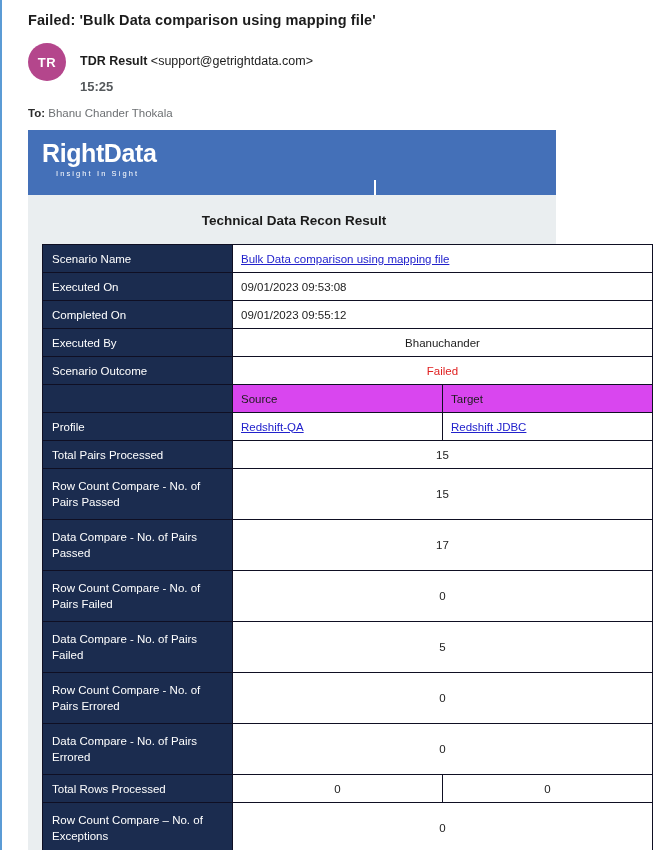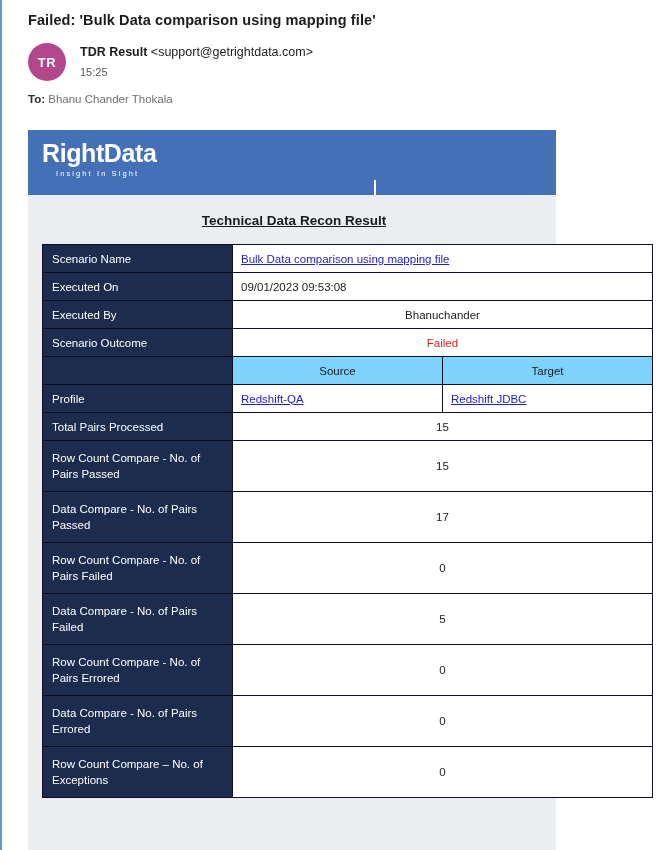--- a/index.html
+++ b/index.html
@@ -62,30 +62,32 @@
   .sender-text {
     margin-left: 14px;
     padding-top: 2px;
   }
 
   .sender-name {
     font-size: 12.5px;
     font-weight: bold;
     color: #1c1c1c;
     line-height: 16px;
+    margin-top: 9px;
   }
   .sender-name .addr {
     font-weight: normal;
   }
 
   .sender-time {
-    font-size: 11px;
+    font-size: 13px;
     color: #55595c;
     line-height: 16px;
-    margin-top: 4px;
+    margin-top: 10px;
+    font-weight: bold;
   }
 
   .to-line {
     font-size: 11.5px;
     color: #6d7073;
     margin: 0 0 16px 0;
   }
   .to-line .to-label {
     color: #2b2b2b;
     font-weight: bold;
@@ -138,21 +140,20 @@
     height: 15px;
     background: #ffffff;
   }
 
   .report-title {
     text-align: center;
     font-size: 13.5px;
     font-weight: bold;
     color: #1c1c1c;
     padding: 18px 0 16px 4px;
-    text-decoration: underline;
   }
 
   table.recon {
     border-collapse: collapse;
     width: 611px;
     margin-left: 14px;
     table-layout: fixed;
   }
   table.recon td {
     border: 1px solid #0f0f23;
@@ -168,22 +169,21 @@
     line-height: 16px;
   }
   td.val {
     background: #ffffff;
     color: #1c1c1c;
     padding: 5px 8px;
     line-height: 16px;
   }
   td.val.center { text-align: center; }
   td.val.sub {
-    background: #7dd3fc;
-    text-align: center;
+    background: #d946ef;
     color: #1c1c1c;
   }
   td.val.fail {
     text-align: center;
     color: #e02020;
   }
   td.lbl.blank { }
 
   .lnk {
     color: #2222cc;
@@ -231,20 +231,24 @@
       <tr class="onerow">
         <td class="lbl">Scenario Name</td>
         <td class="val" colspan="2"><span class="lnk">Bulk Data comparison using mapping file</span></td>
       </tr>
 
       <tr class="onerow">
         <td class="lbl">Executed On</td>
         <td class="val" colspan="2">09/01/2023 09:53:08</td>
       </tr>
 
+      <tr class="onerow">
+        <td class="lbl">Completed On</td>
+        <td class="val" colspan="2">09/01/2023 09:55:12</td>
+      </tr>
 
       <tr class="onerow">
         <td class="lbl">Executed By</td>
         <td class="val center" colspan="2">Bhanuchander</td>
       </tr>
 
       <tr class="onerow">
         <td class="lbl">Scenario Outcome</td>
         <td class="val fail" colspan="2">Failed</td>
       </tr>
@@ -289,20 +293,25 @@
       <tr class="tworow">
         <td class="lbl">Row Count Compare - No. of Pairs Errored</td>
         <td class="val center" colspan="2">0</td>
       </tr>
 
       <tr class="tworow">
         <td class="lbl">Data Compare - No. of Pairs Errored</td>
         <td class="val center" colspan="2">0</td>
       </tr>
 
+      <tr class="onerow">
+        <td class="lbl">Total Rows Processed</td>
+        <td class="val center">0</td>
+        <td class="val center">0</td>
+      </tr>
 
       <tr class="tworow">
         <td class="lbl">Row Count Compare – No. of Exceptions</td>
         <td class="val center" colspan="2">0</td>
       </tr>
 
     </tbody>
   </table>
 
 </div>

